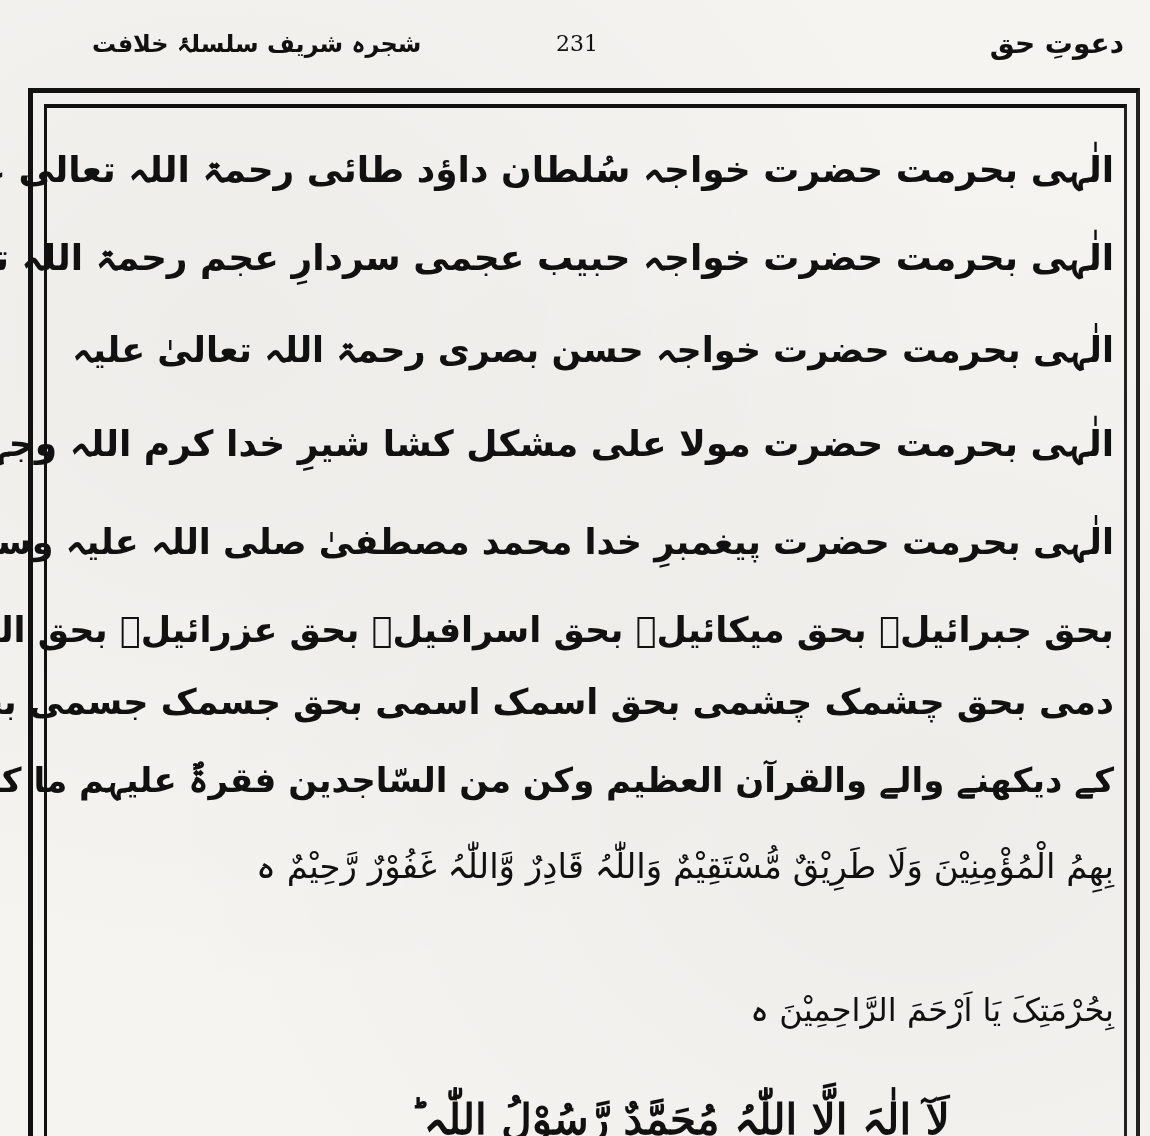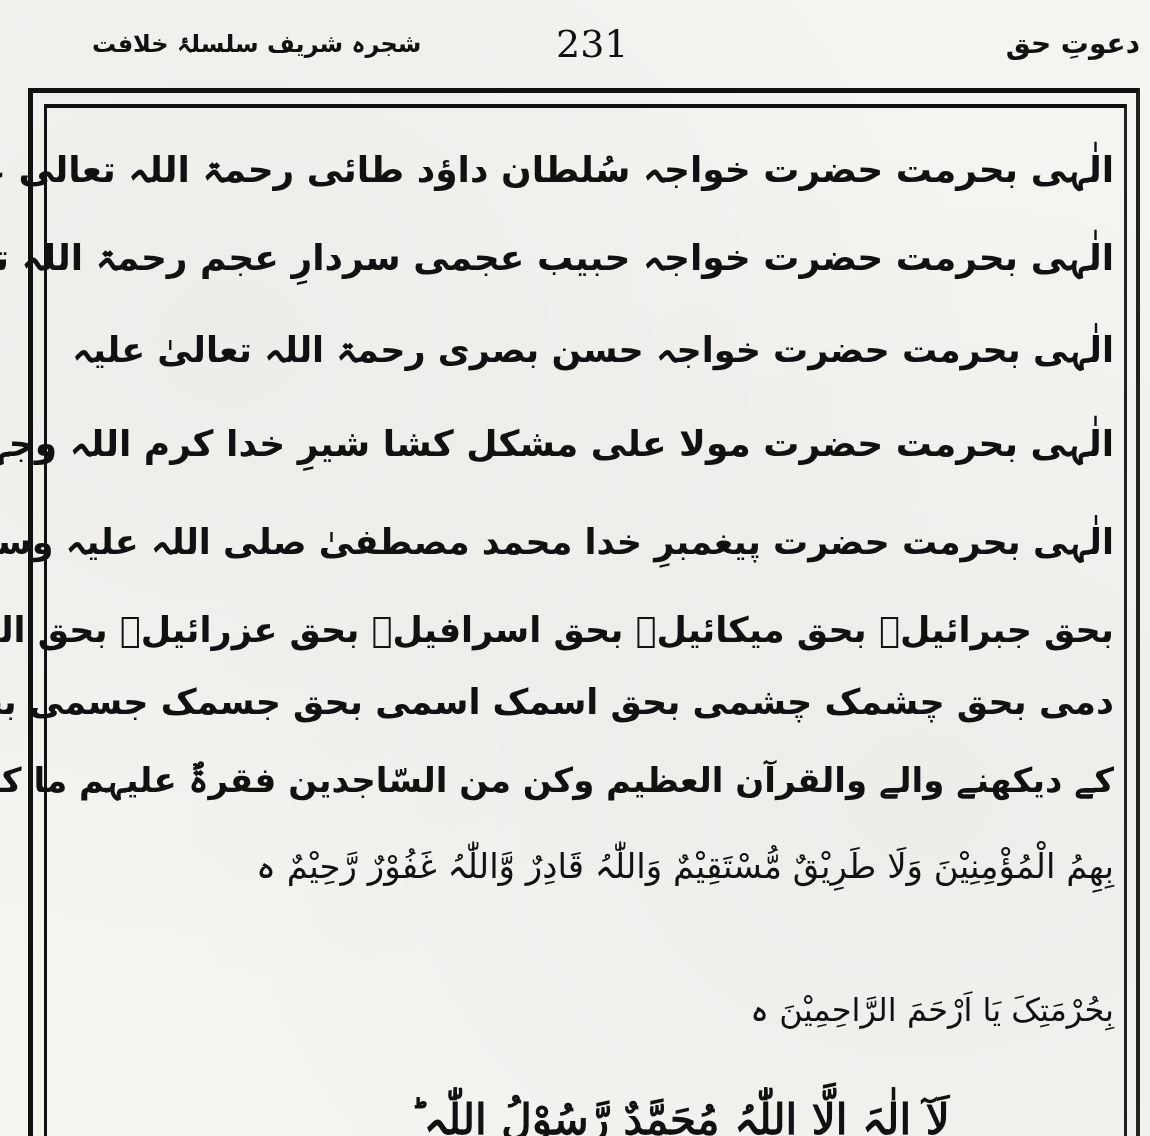--- a/index.html
+++ b/index.html
@@ -11,22 +11,22 @@
     position:relative;
   }
   .page { position:absolute; left:0; top:0; width:1150px; height:1136px;
     background:
       radial-gradient(ellipse at 20% 30%, rgba(0,0,0,0.03), transparent 60%),
       radial-gradient(ellipse at 80% 70%, rgba(0,0,0,0.03), transparent 60%),
       #f5f4f1;
   }
   .header { position:absolute; top:14px; left:0; width:1150px; height:60px; }
   .hdr { position:absolute; font-size:30px; font-weight:bold; direction:rtl; white-space:nowrap; line-height:60px; }
-  .hdr-right { right:10px; font-size:28px; }
-  .hdr-center { left:556px; direction:ltr; font-family:"DejaVu Serif", serif; font-weight:normal; font-size:38px; }
+  .hdr-right { right:26px; font-size:28px; }
+  .hdr-center { left:556px; direction:ltr; font-family:"DejaVu Serif", serif; font-weight:normal; font-size:22px; }
   .hdr-left { left:92px; font-size:24px; }
 
   .frame-outer { position:absolute; left:28px; top:88px; width:1103px; height:1060px;
     border-left:5px solid #111; border-top:5px solid #111; border-right:4px solid #222; }
   .frame-inner { position:absolute; left:44px; top:104px; width:1077px; height:1040px;
     border-left:3px solid #111; border-top:4px solid #111; border-right:3px solid #222; }
 
   .line { position:absolute; right:36px; direction:rtl; text-align:right; white-space:nowrap;
     font-family:"DejaVu Sans", sans-serif; font-weight:bold; font-size:36px; line-height:60px; }
   .l1 { top:140px; }

